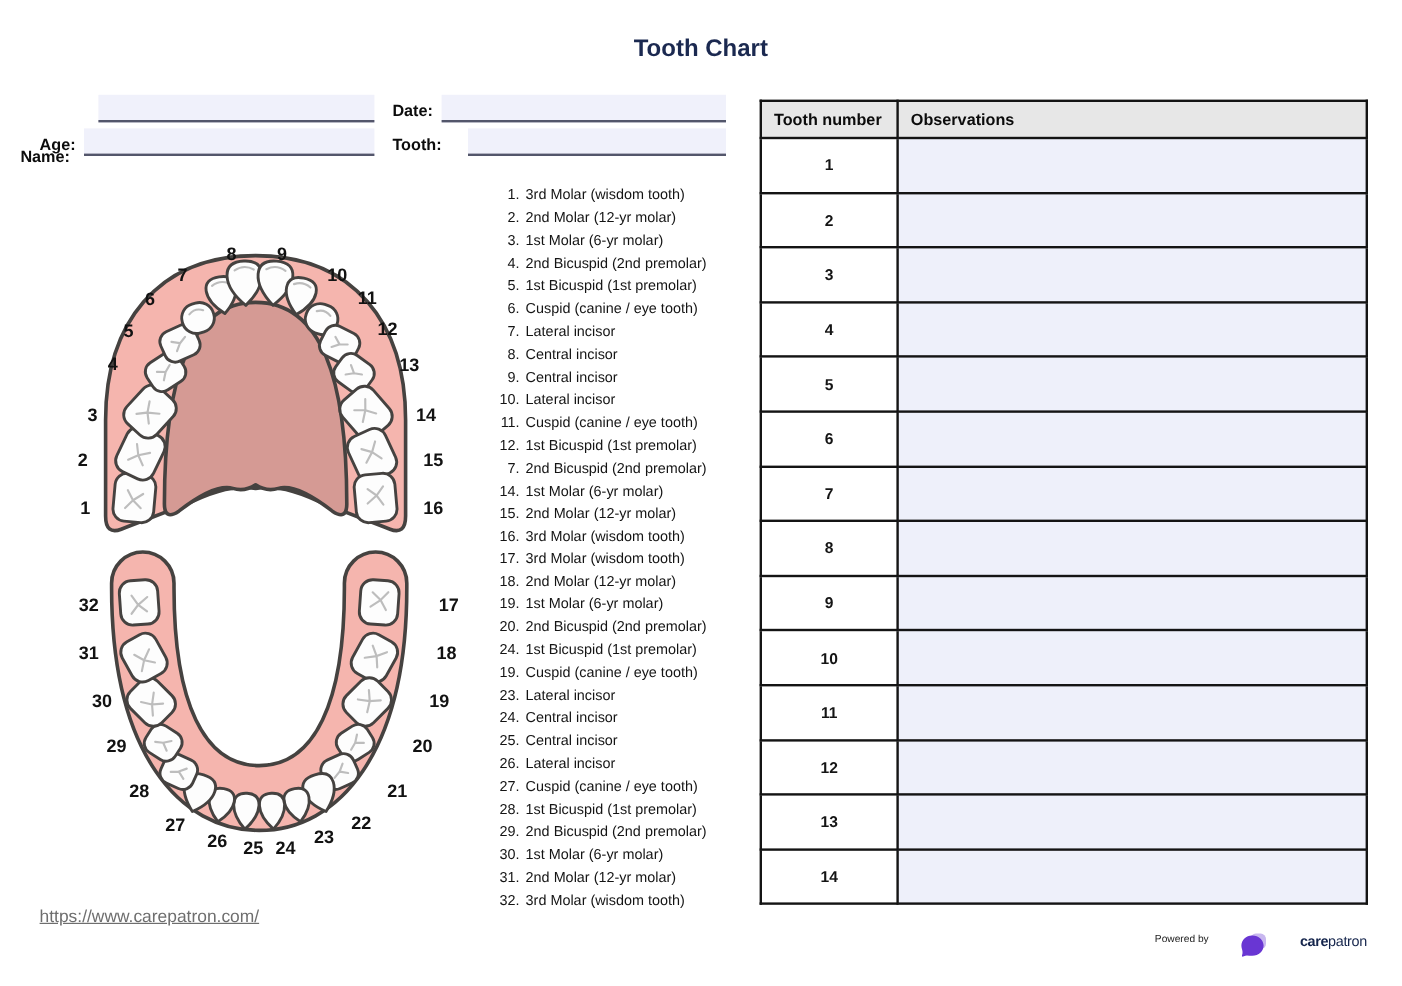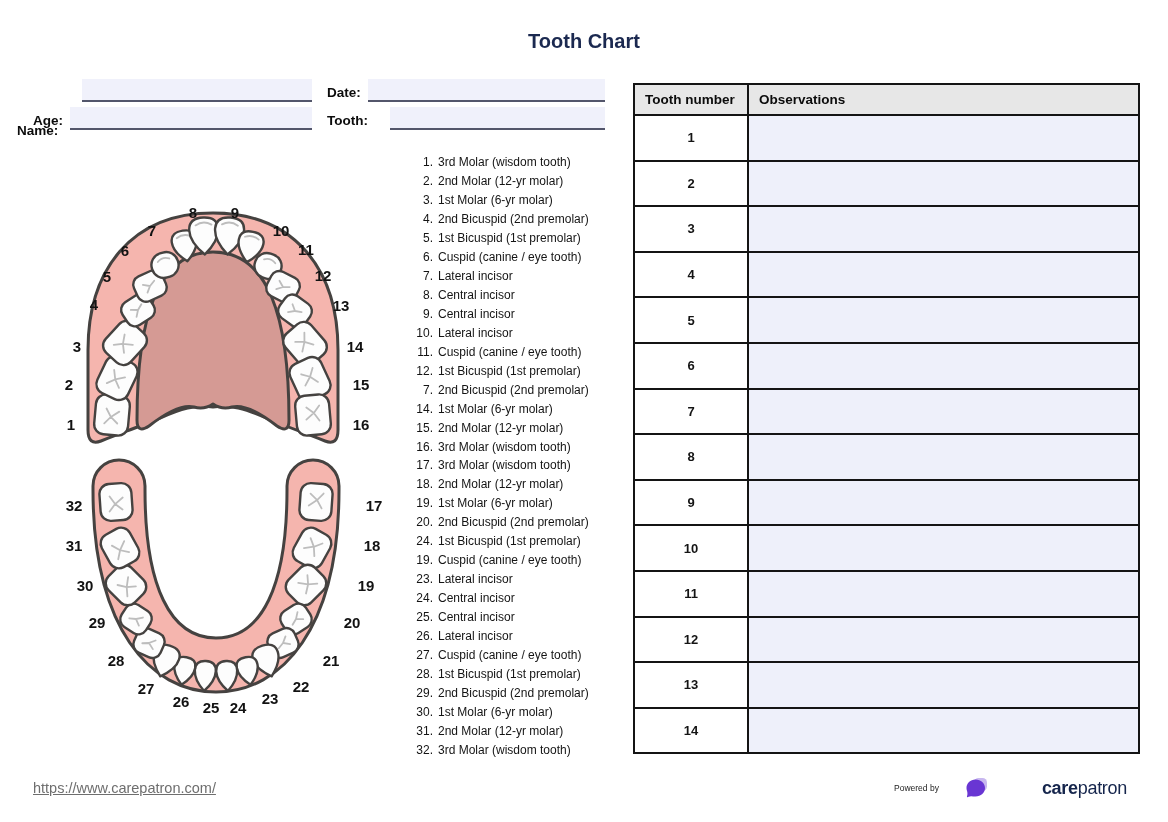--- a/index.html
+++ b/index.html
@@ -54,29 +54,29 @@
   #obs-table th,#obs-table td{border:2px solid var(--table-border);}
   #obs-table th{
     height:31px;background:var(--header-bg);font-size:13.5px;
     text-align:left;padding:0 0 0 10px;color:#0c0c0c;
   }
   #obs-table tr.body-row{height:45.6px;}
   #obs-table td.num{text-align:center;font-weight:bold;font-size:13px;background:#ffffff;}
   #obs-table td.obs{background:var(--obs-bg);font-size:13px;padding:0 8px;}
 
   #footer-link{
-    position:absolute;left:33px;top:780px;font-size:14.5px;
+    position:absolute;left:33px;top:756px;font-size:14.5px;
     color:var(--link-color);text-decoration:underline;cursor:pointer;
   }
   #powered{
-    position:absolute;right:41px;top:777px;display:flex;
-    align-items:center;gap:25px;
+    position:absolute;right:29px;top:777px;display:flex;
+    gap:25px;
   }
   #powered .pb-text{font-size:8.5px;color:#1c1c1c;}
-  #powered .brand{font-size:18px;color:var(--brand-navy);letter-spacing:-0.3px;margin-left:27px;}
+  #powered .brand{font-size:12px;color:var(--brand-navy);letter-spacing:-0.3px;}
   #powered .brand b{font-weight:bold;}
 </style>
 </head>
 <body>
 
 <h1 id="page-title">Tooth Chart</h1>
 
 <span class="lbl" id="lbl-name">Name:</span>
 <input class="field" id="f-name" value="" style="">
 <span class="lbl" id="lbl-date">Date:</span>

